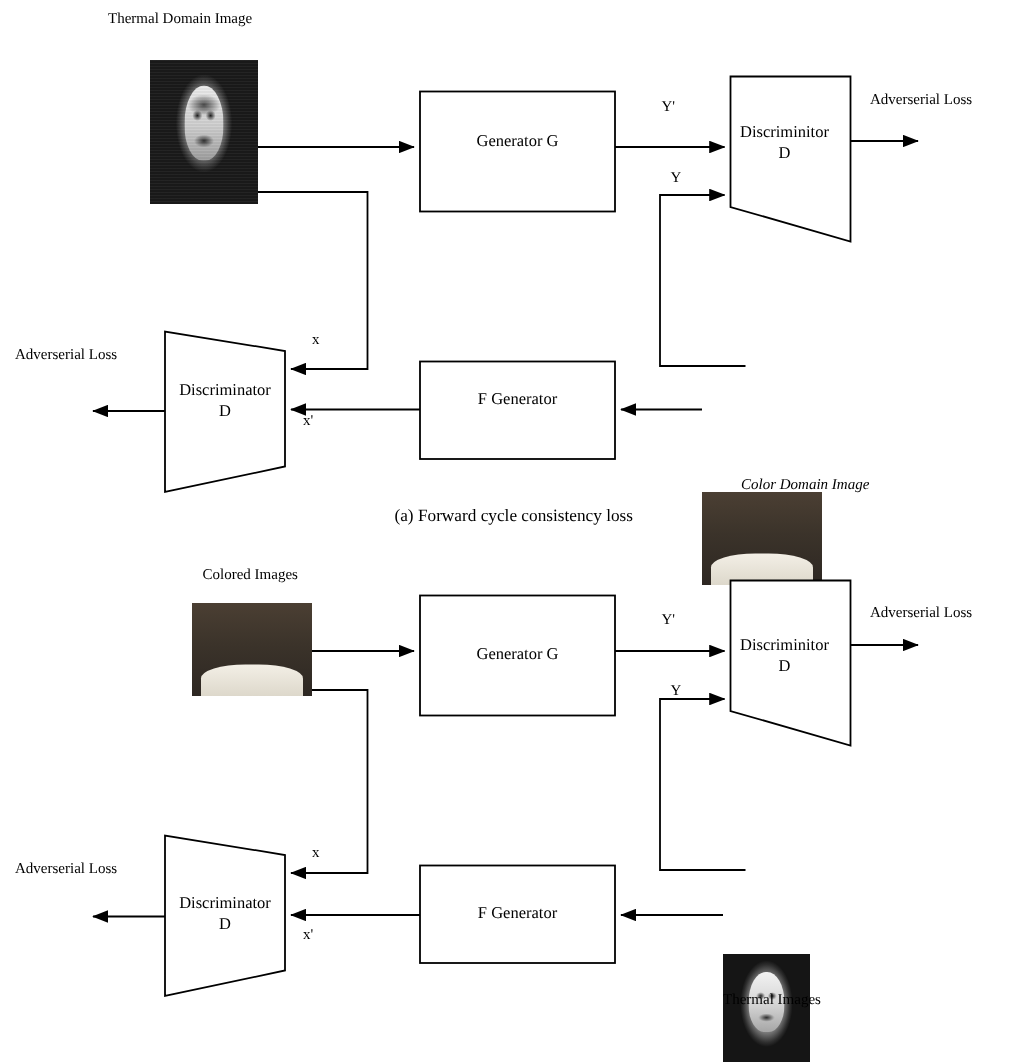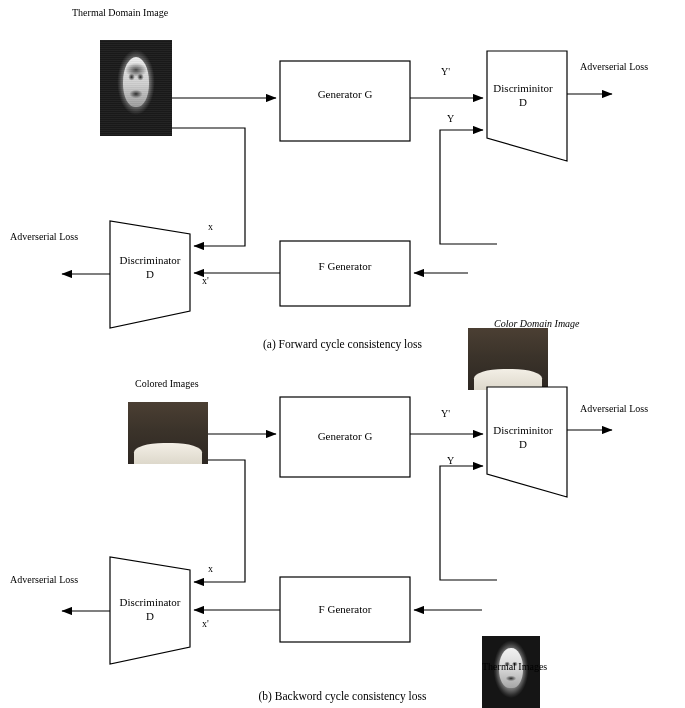--- a/index.html
+++ b/index.html
@@ -247,16 +247,15 @@
     <div class="box-label" style="left:108px; top:270px; width:84px;">D</div>
 
     <div class="lbl" style="left:580px; top:63px;">Adverserial Loss</div>
     <div class="lbl" style="left:10px; top:234px;">Adverserial Loss</div>
 
     <div class="lbl" style="left:441px; top:68px;">Y'</div>
     <div class="lbl" style="left:447px; top:115px;">Y</div>
     <div class="lbl" style="left:208px; top:223px;">x</div>
     <div class="lbl" style="left:202px; top:278px;">x'</div>
 
-    <div class="caption" style="top:350px;">(b) Backword cycle consistency loss</div>
   </div>
 
 </div>
 
 </body></html>

